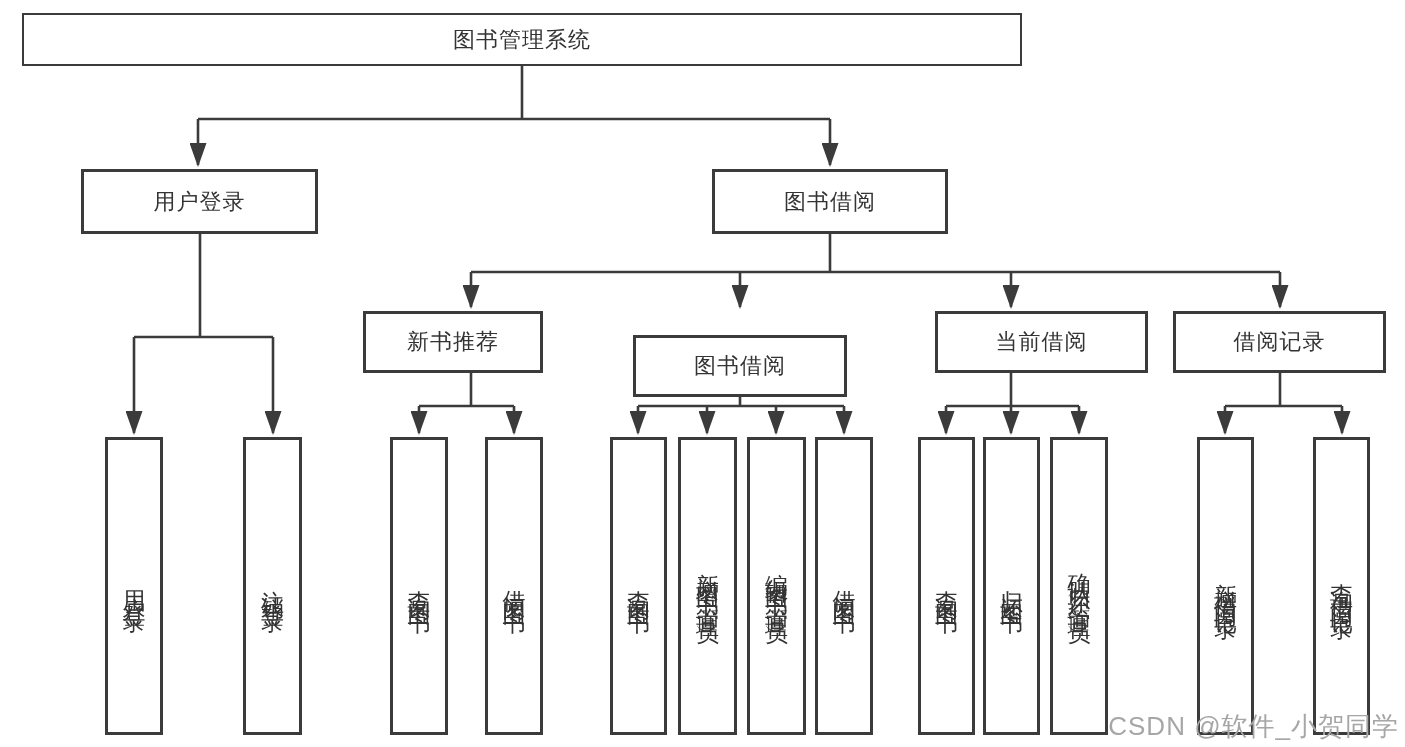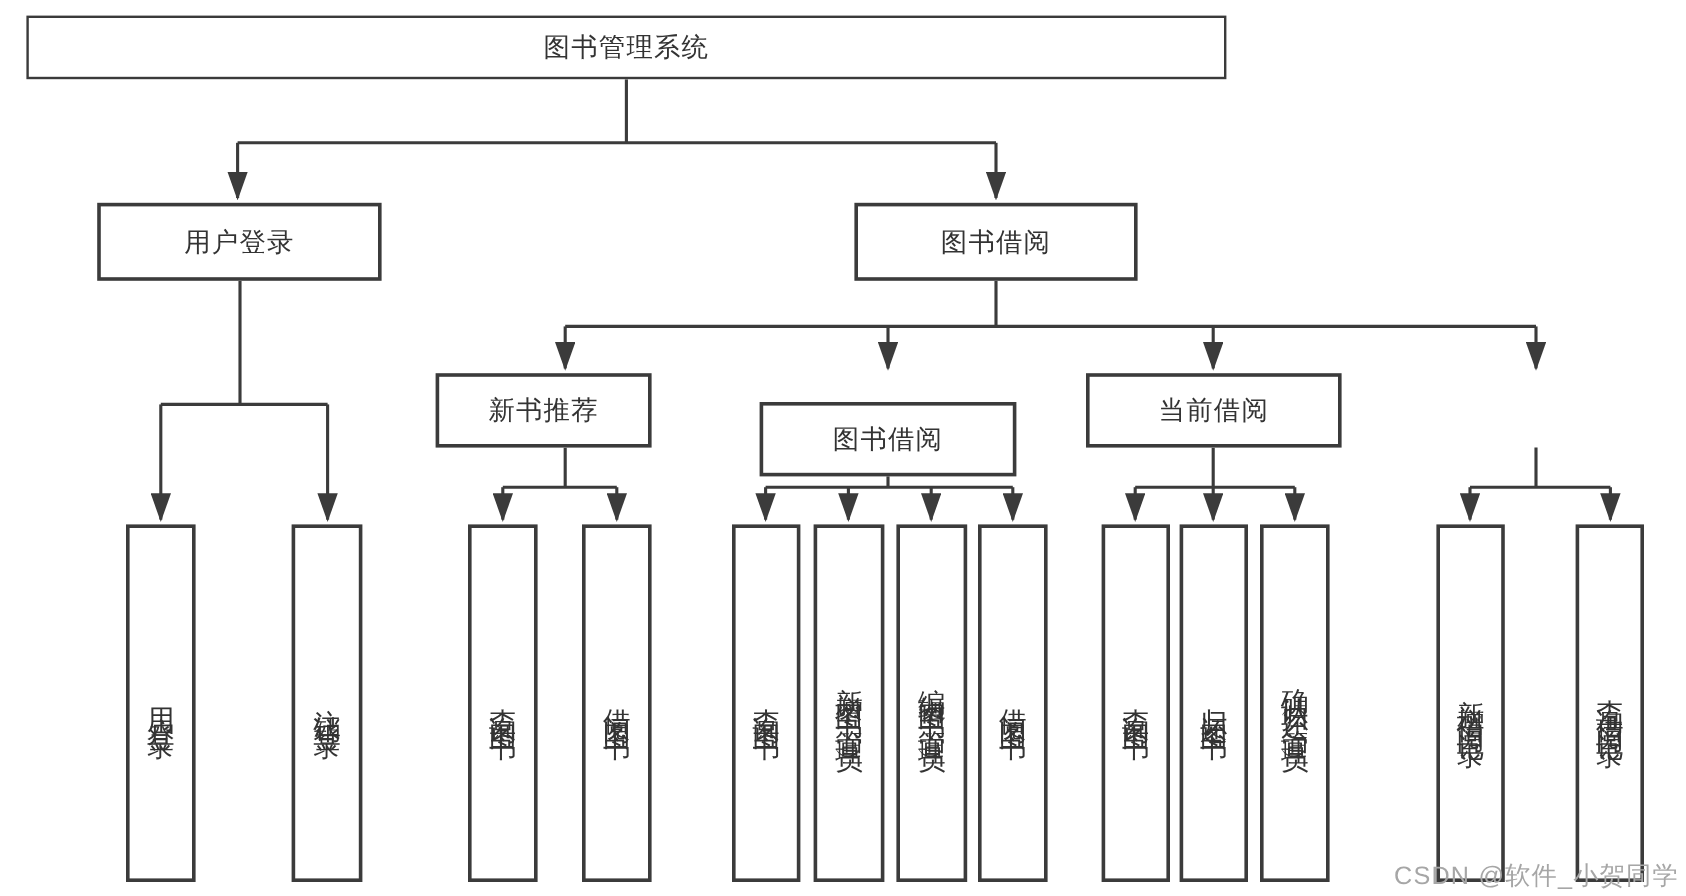--- a/index.html
+++ b/index.html
@@ -48,21 +48,21 @@
     writing-mode: vertical-rl;
     text-orientation: mixed;
     letter-spacing: 7px;
     line-height: 1;
     white-space: nowrap;
   }
   .watermark {
     position: absolute;
     right: 6px;
     bottom: 3px;
-    font-size: 21px;
+    font-size: 26px;
     color: var(--watermark);
     letter-spacing: 1px;
     z-index: 5;
     text-align: center;
   }
 </style>
 </head>
 <body>
 
 <div class="canvas">
@@ -118,22 +118,25 @@
   <div class="box" style="left:712px; top:169px; width:236px; height:65px;">
     <span>图书借阅</span>
   </div>
 
   <div class="box" style="left:363px; top:311px; width:180px; height:62px;">
     <span>新书推荐</span>
   </div>
   <div class="box" style="left:633px; top:311px; width:214px; height:62px;margin-top:24px;">
     <span>图书借阅</span>
   </div>
-  <div class="box" style="left:905px; top:311px; width:213px; height:62px;">
+  <div class="box" style="left:935px; top:311px; width:213px; height:62px;">
     <span>当前借阅</span>
+  </div>
+  <div class="box" style="left:1173px; top:311px; width:213px; height:62px;">
+    <span>借阅记录</span>
   </div>
 
   <div class="box vert" style="left:105px; top:437px; width:58px; height:298px;">
     <span class="vtext">用户登录</span>
   </div>
   <div class="box vert" style="left:243px; top:437px; width:59px; height:298px;">
     <span class="vtext">注销登录</span>
   </div>
 
   <div class="box vert" style="left:390px; top:437px; width:58px; height:298px;">

